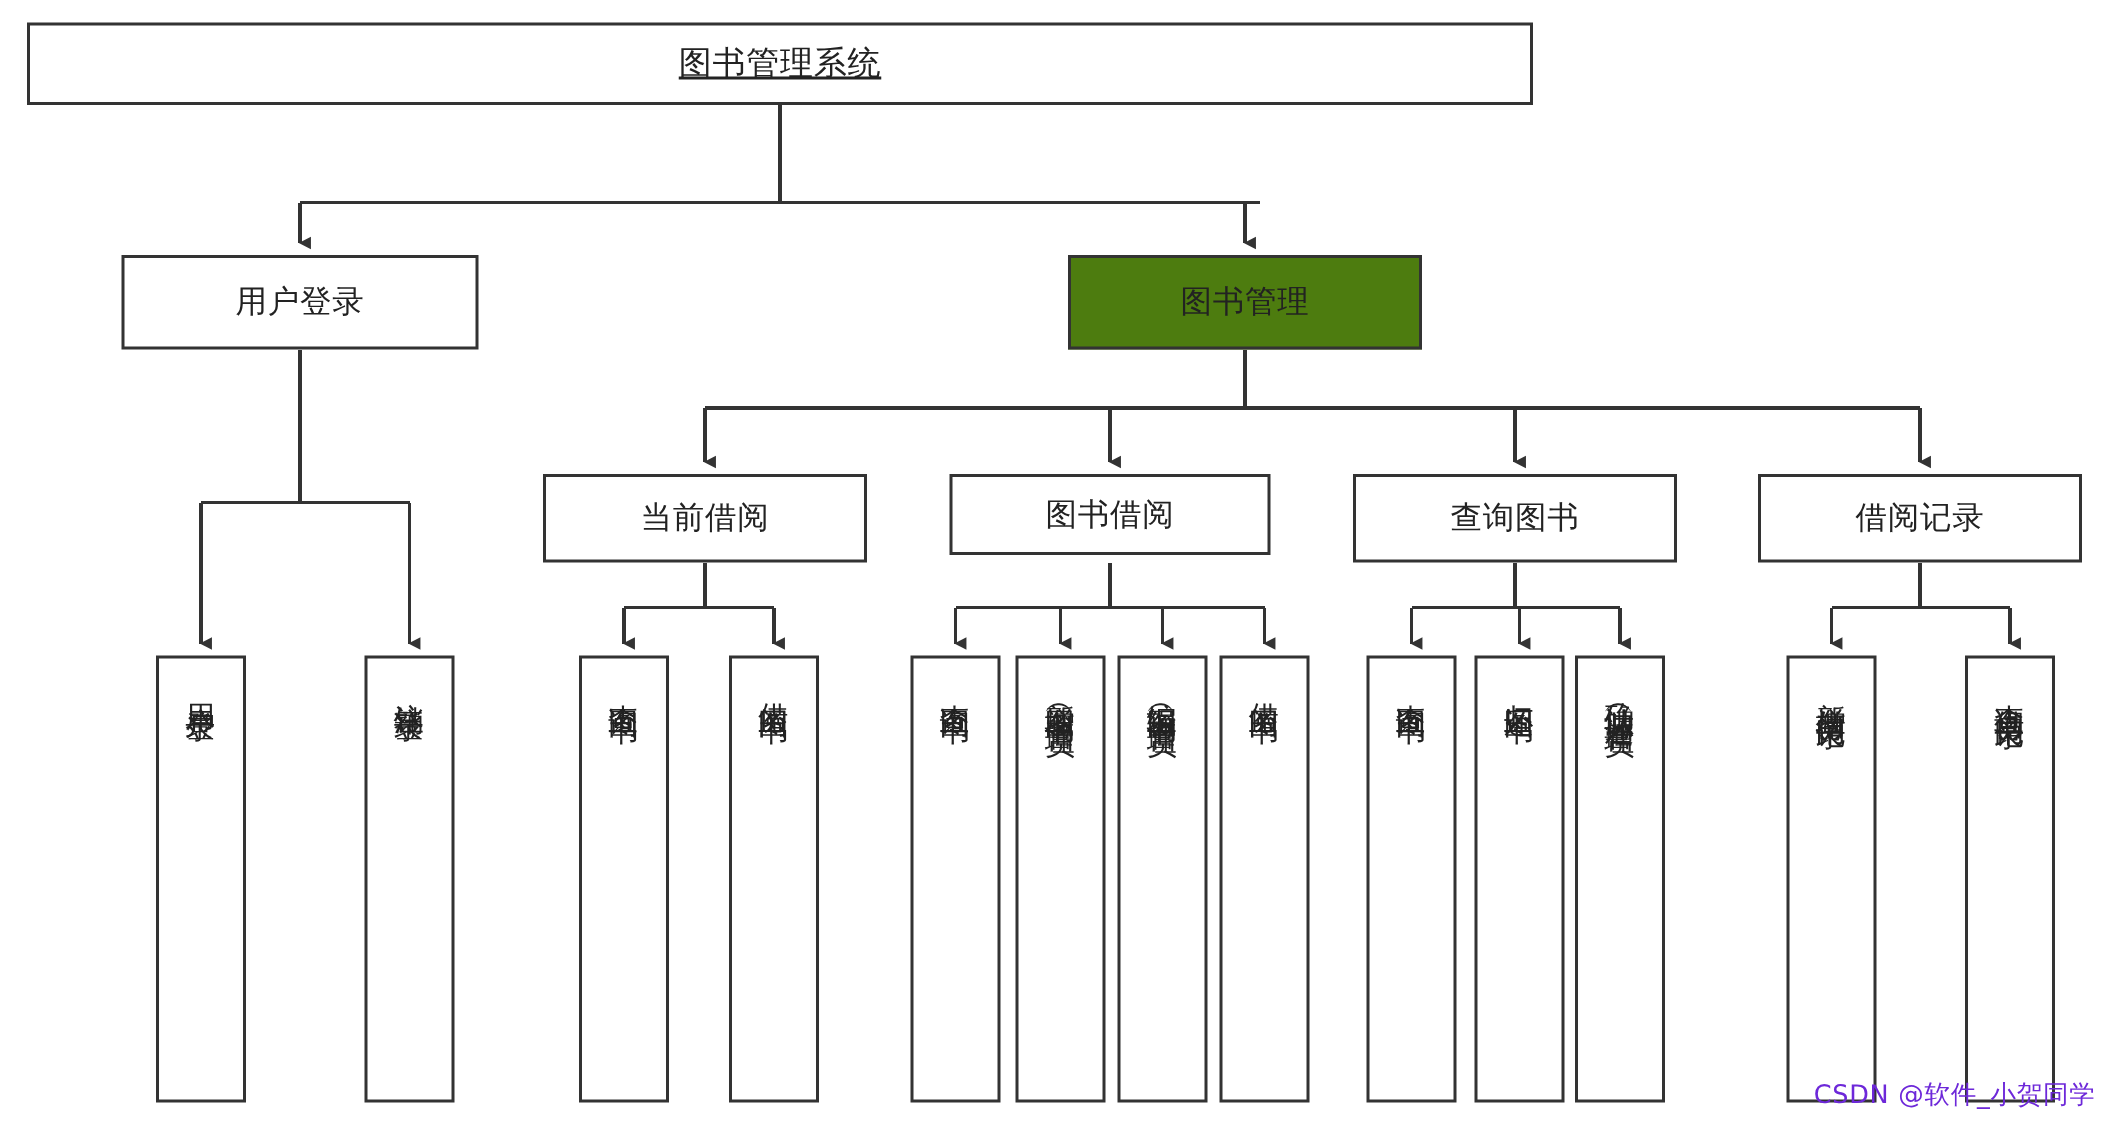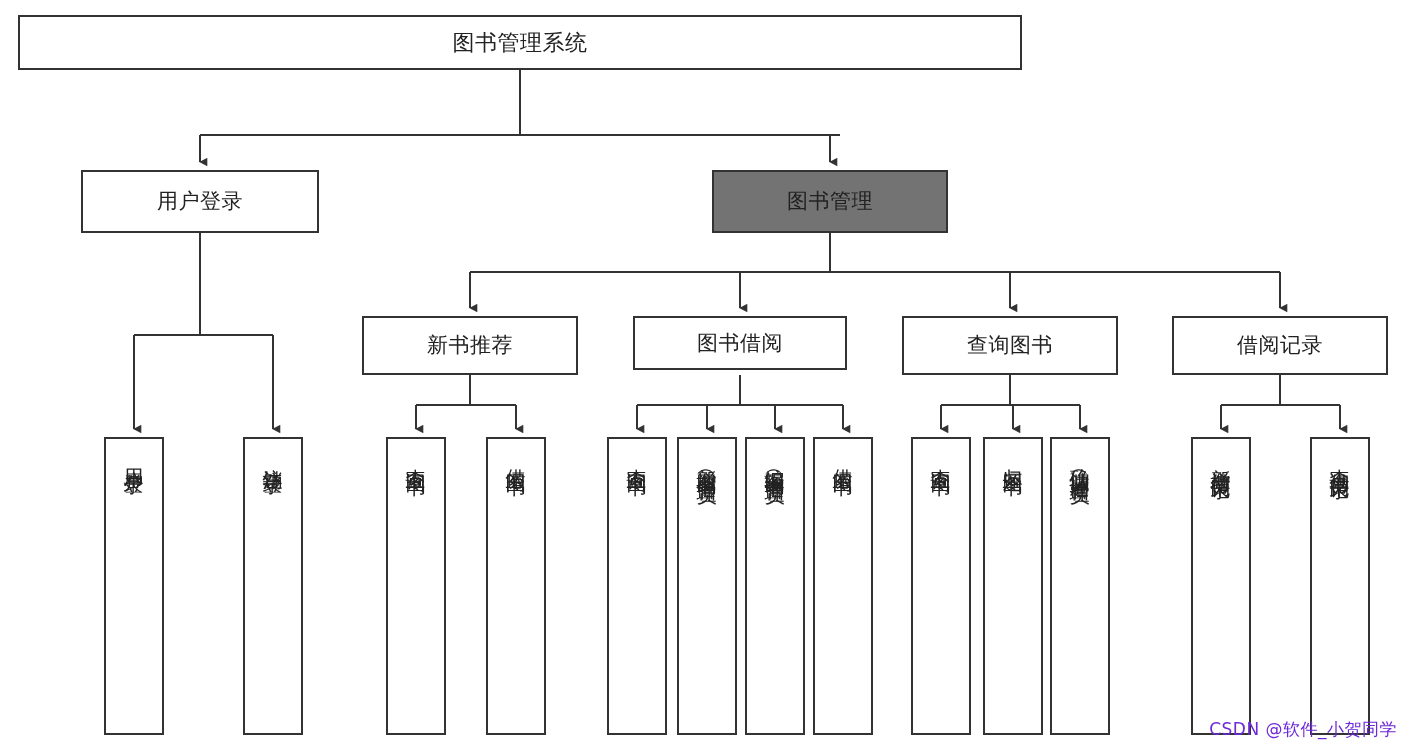--- a/index.html
+++ b/index.html
@@ -43,20 +43,21 @@
     color: #222222;
   }
   
   .node.h .label {
     writing-mode: horizontal-tb;
     font-size: 21px;
     letter-spacing: 0.5px;
   }
   .node.root .label {
     font-size: 22px;
+    text-decoration: underline;
   }
   
   .node.v {
     align-items: flex-start;
     justify-content: center;
     padding-top: 14px;
   }
   .node.v .label {
     writing-mode: vertical-rl;
     text-orientation: upright;
@@ -131,26 +132,26 @@
     </g>
   </svg>
 
   <div class="node h root" style="left: 18px; top: 15px; width: 1004px; height: 55px; border-color: rgb(51, 51, 51); background: rgb(255, 255, 255); color: rgb(34, 34, 34);">
     <span class="label">图书管理系统</span>
   </div>
 
   <div class="node h" style="left: 81px; top: 170px; width: 238px; height: 63px; border-color: rgb(51, 51, 51); background: rgb(255, 255, 255); color: rgb(34, 34, 34);">
     <span class="label">用户登录</span>
   </div>
-  <div class="node h" style="left: 712px; top: 170px; width: 236px; height: 63px; border-color: rgb(51, 51, 51); background: #737373; color: rgb(34, 34, 34);">
+  <div class="node h" style="left: 712px; top: 170px; width: 236px; height: 63px; border-color: rgb(51, 51, 51); background: #4d7c0f; color: rgb(34, 34, 34);">
     <span class="label">图书管理</span>
   </div>
 
   <div class="node h" style="left: 362px; top: 316px; width: 216px; height: 59px; border-color: rgb(51, 51, 51); background: rgb(255, 255, 255); color: rgb(34, 34, 34);">
-    <span class="label">新书推荐</span>
+    <span class="label">当前借阅</span>
   </div>
   <div class="node h" style="left: 633px; top: 316px; width: 214px; height: 54px; border-color: rgb(51, 51, 51); background: rgb(255, 255, 255); color: rgb(34, 34, 34);">
     <span class="label">图书借阅</span>
   </div>
   <div class="node h" style="left: 902px; top: 316px; width: 216px; height: 59px; border-color: rgb(51, 51, 51); background: rgb(255, 255, 255); color: rgb(34, 34, 34);">
     <span class="label">查询图书</span>
   </div>
   <div class="node h" style="left: 1172px; top: 316px; width: 216px; height: 59px; border-color: rgb(51, 51, 51); background: rgb(255, 255, 255); color: rgb(34, 34, 34);">
     <span class="label">借阅记录</span>
   </div>

